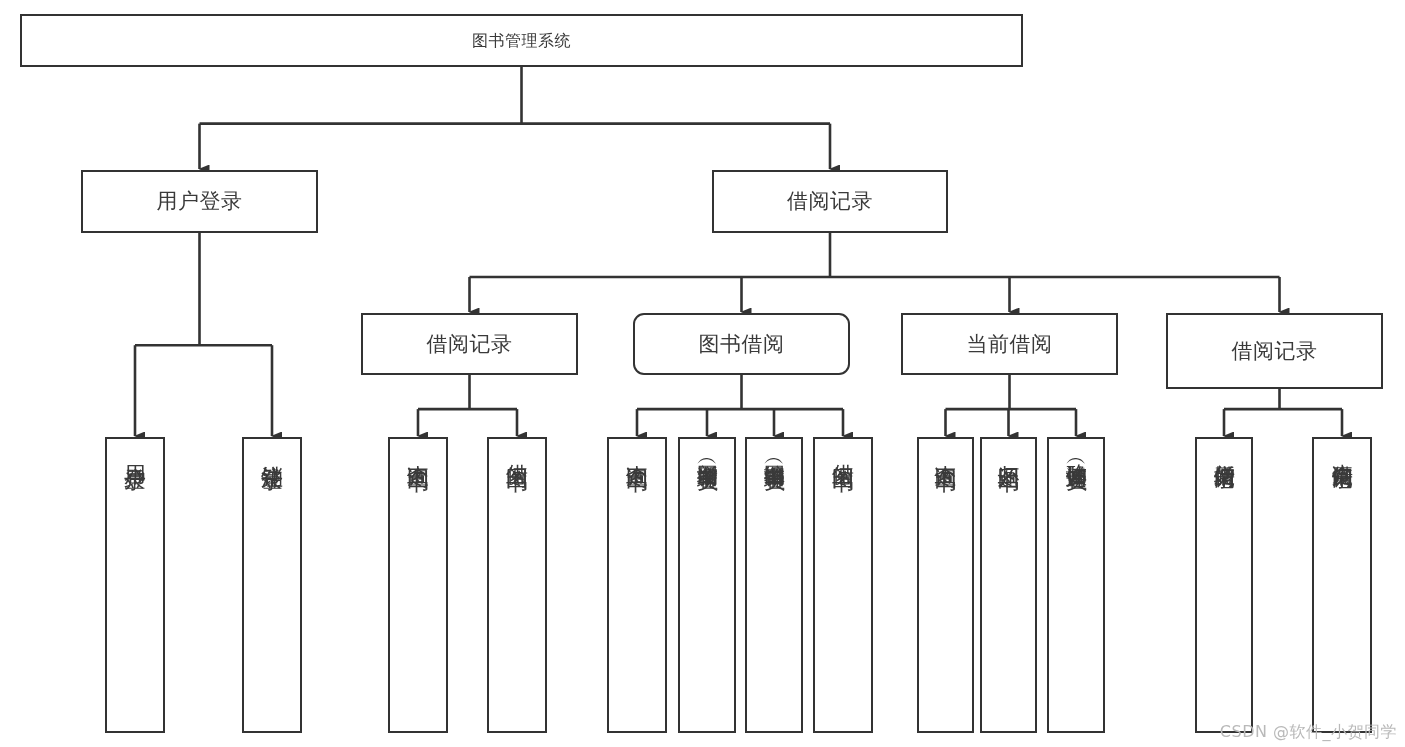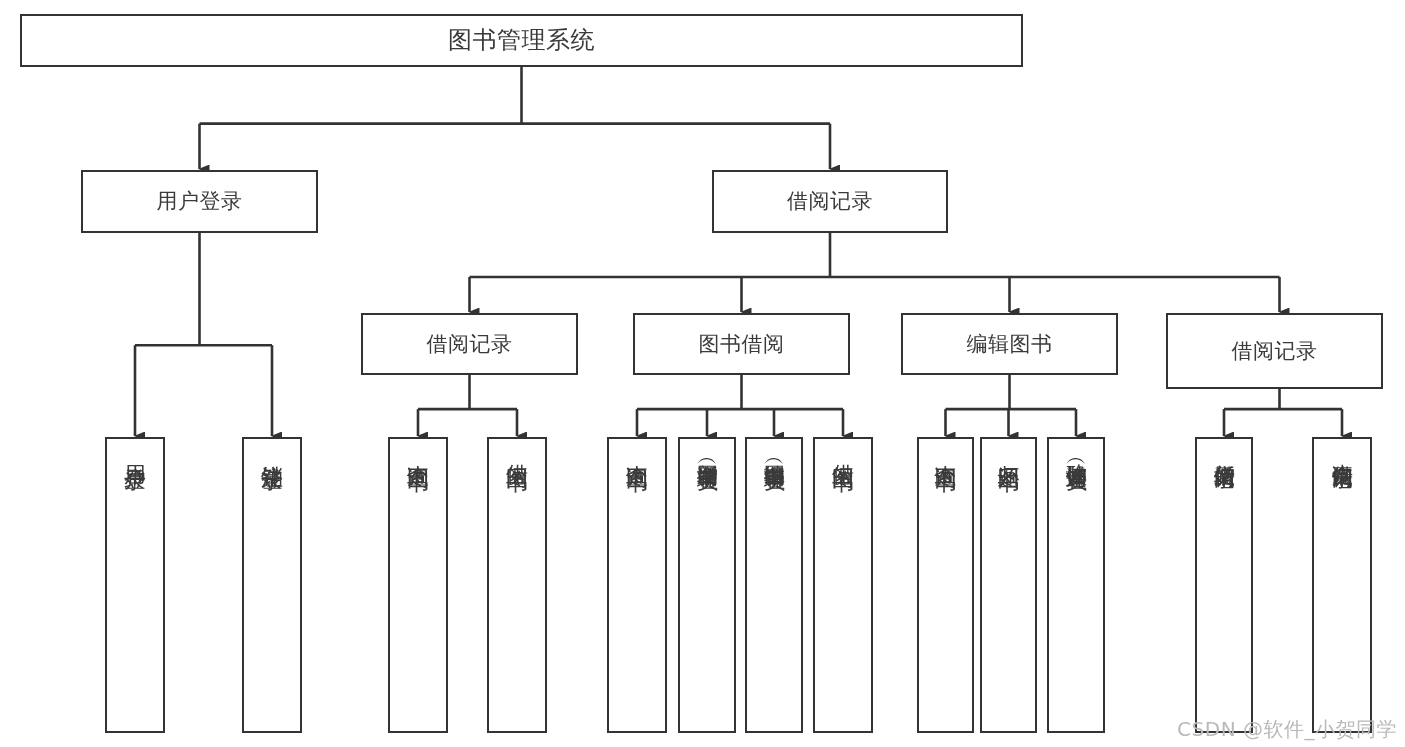--- a/index.html
+++ b/index.html
@@ -42,21 +42,21 @@
     line-height: 1.08;
     color: #3a3a3a;
     white-space: pre;
   }
   
   .node.horiz .node-label {
     font-size: 21px;
     letter-spacing: 0.5px;
   }
   .node.root .node-label {
-    font-size: 24px;
+    font-size: 16px;
   }
   
   .node.vert {
     align-items: flex-start;
     justify-content: center;
     padding-top: 8px;
   }
   .node.vert .node-label {
     writing-mode: vertical-rl;
     text-orientation: upright;
@@ -65,21 +65,21 @@
     line-height: 1;
   }
   .node.vert.tall-text .node-label {
     font-size: 21px;
     letter-spacing: 1px;
   }
   #watermark {
     position: absolute;
     right: 8px;
     bottom: 4px;
-    font-size: 20px;
+    font-size: 16px;
     color: #b9b9b9;
     letter-spacing: 0.5px;
     white-space: nowrap;
     font-family: "DejaVu Sans", "Liberation Sans", sans-serif;
   }
 </style>
 </head>
 <body>
 
 <div id="diagram-root">
@@ -133,25 +133,25 @@
       </div>
       <div class="node horiz" style="left: 81px; top: 170px; width: 237px; height: 63px;">
         <span class="node-label">用户登录</span>
       </div>
       <div class="node horiz" style="left: 712px; top: 170px; width: 236px; height: 63px;">
         <span class="node-label">借阅记录</span>
       </div>
       <div class="node horiz" style="left: 361px; top: 313px; width: 217px; height: 62px;">
         <span class="node-label">借阅记录</span>
       </div>
-      <div class="node horiz" style="left: 633px; top: 313px; width: 217px; height: 62px;">
+      <div class="node horiz" style="left: 633px; top: 313px; width: 217px; height: 62px; border-radius: 11px;">
         <span class="node-label">图书借阅</span>
       </div>
       <div class="node horiz" style="left: 901px; top: 313px; width: 217px; height: 62px;">
-        <span class="node-label">编辑图书</span>
+        <span class="node-label">当前借阅</span>
       </div>
       <div class="node horiz" style="left: 1166px; top: 313px; width: 217px; height: 76px;">
         <span class="node-label">借阅记录</span>
       </div>
       <div class="node vert" style="left: 105px; top: 437px; width: 60px; height: 296px;">
         <span class="node-label">用户登录</span>
       </div>
       <div class="node vert" style="left: 242px; top: 437px; width: 60px; height: 296px;">
         <span class="node-label">注销登录</span>
       </div>

